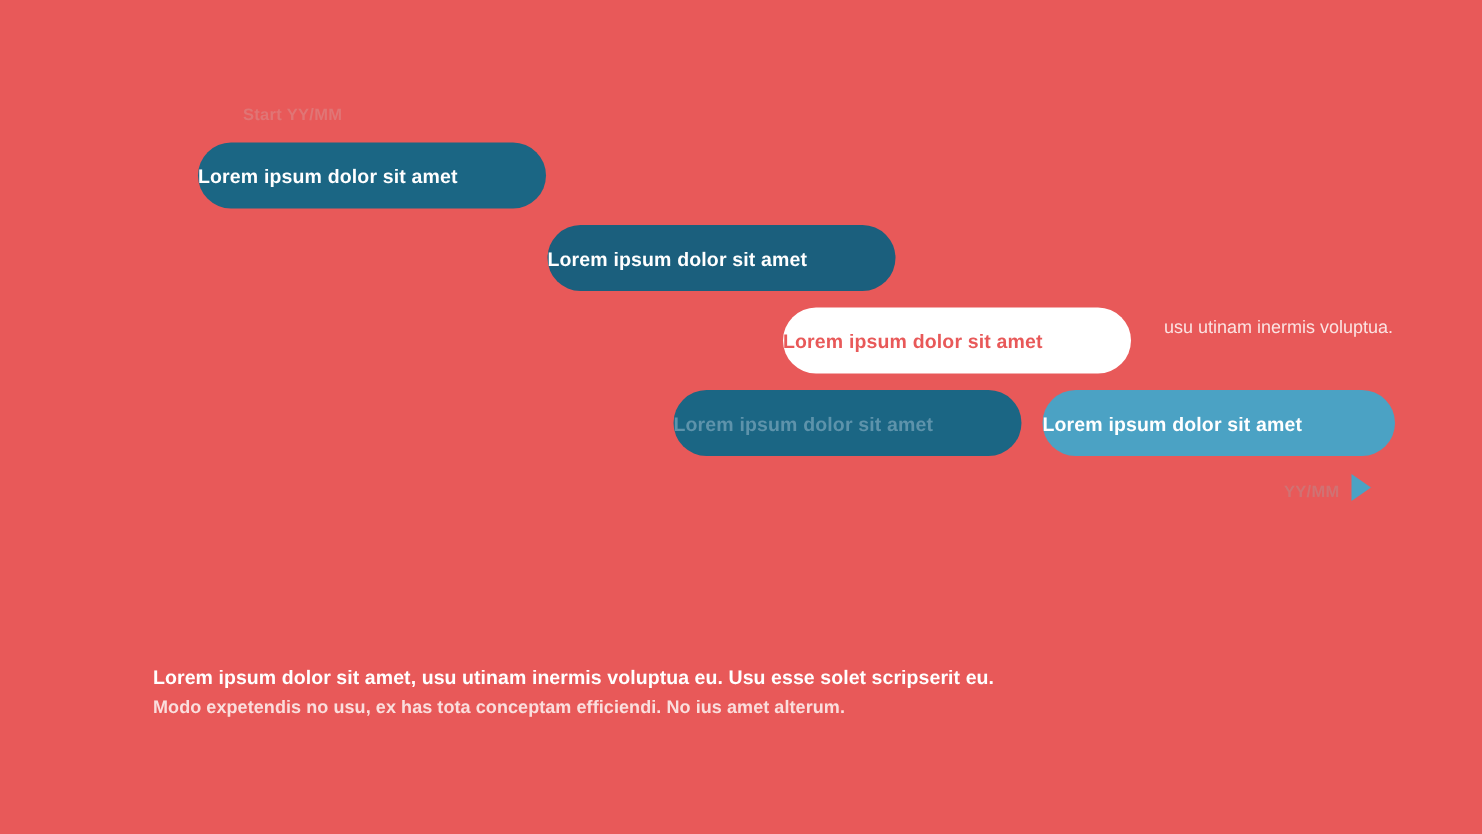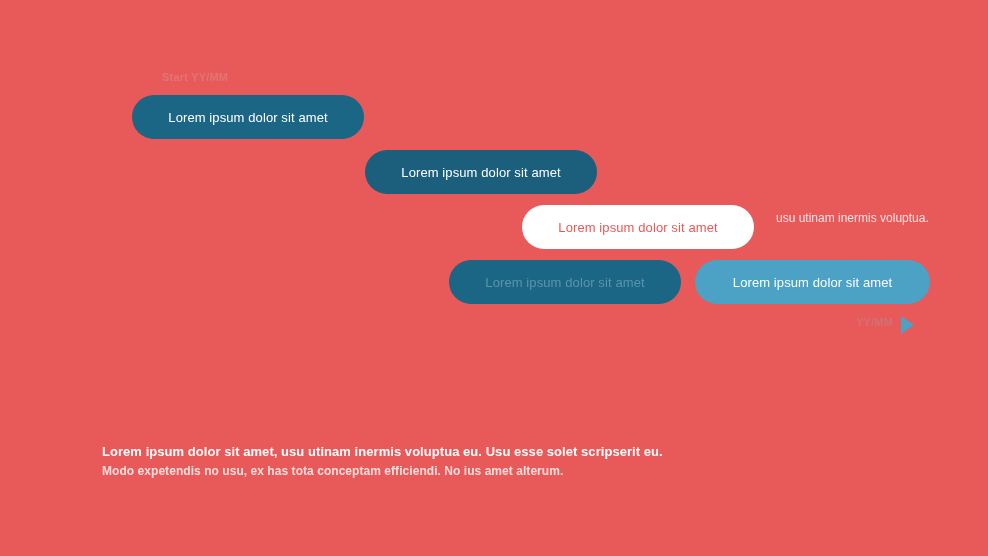--- a/index.html
+++ b/index.html
@@ -32,24 +32,24 @@
     margin-left: 36px;
   }
 
   .pill {
     position: absolute;
     height: 44px;
     width: 232px;
     border-radius: 24px;
     display: flex;
     align-items: center;
-    justify-content: center;
+    justify-content: flex-start;
     box-sizing: border-box;
     font-size: 13px;
-    font-weight: normal;
+    font-weight: bold;
     letter-spacing: 0.1px;
     white-space: nowrap;
   }
 
   .pill-1 { left: 96px;  top: 95px;  background: #1b6684; color: #ffffff; }
   .pill-2 { left: 329px; top: 150px; background: #1b5f7d; color: #ffffff; }
   .pill-3 { left: 486px; top: 205px; background: #ffffff; color: #e85959; }
   .pill-4 { left: 413px; top: 260px; background: #1b6684; color: #5e93ab; }
   .pill-5 { left: 659px; top: 260px; background: #4ba2c4; color: #ffffff; width: 235px; }
 
@@ -63,21 +63,21 @@
     letter-spacing: 0.2px;
     color: #e07575;
     text-shadow: 0 0 0 rgba(0,0,0,0);
   }
 
   .end-group {
     position: absolute;
     left: 820px;
     top: 316px;
     display: flex;
-    align-items: flex-start;
+    align-items: flex-end;
     gap: 8px;
   }
   .end-label {
     font-size: 11px;
     font-weight: bold;
     letter-spacing: 0.2px;
     color: #d07273;
   }
   .play-icon {
     width: 0;

